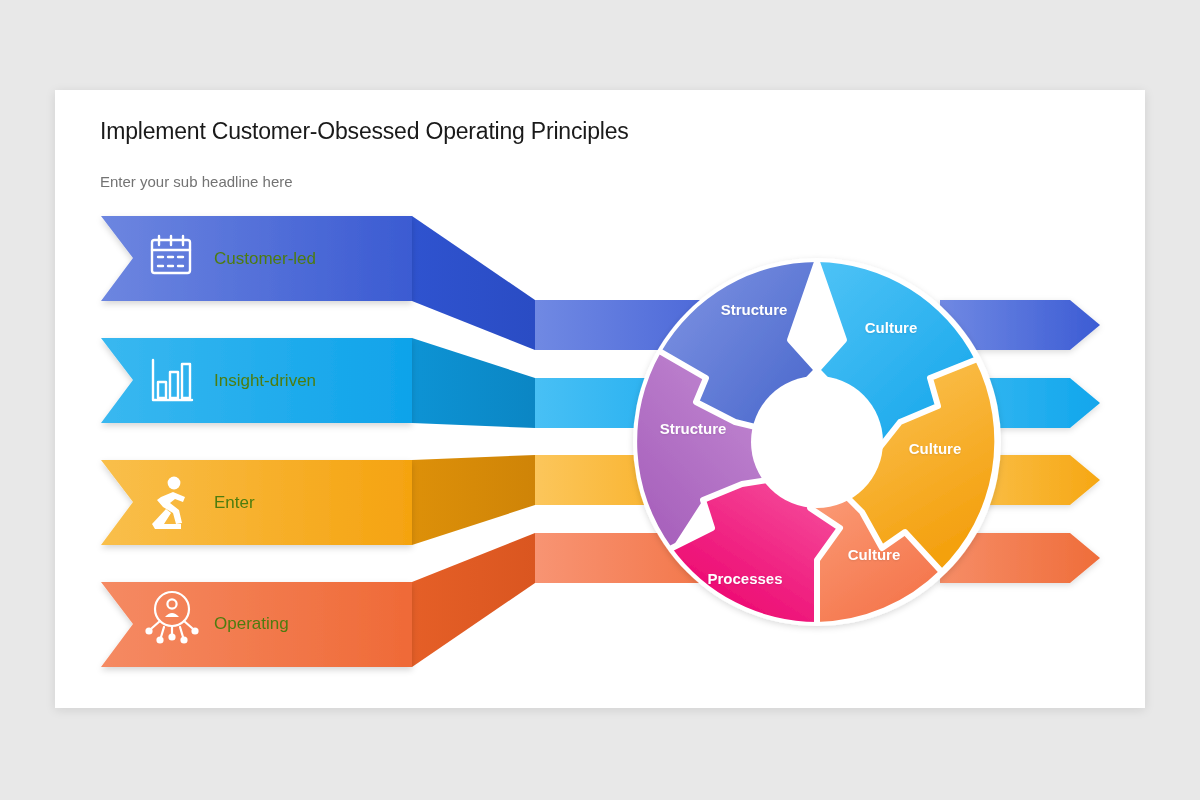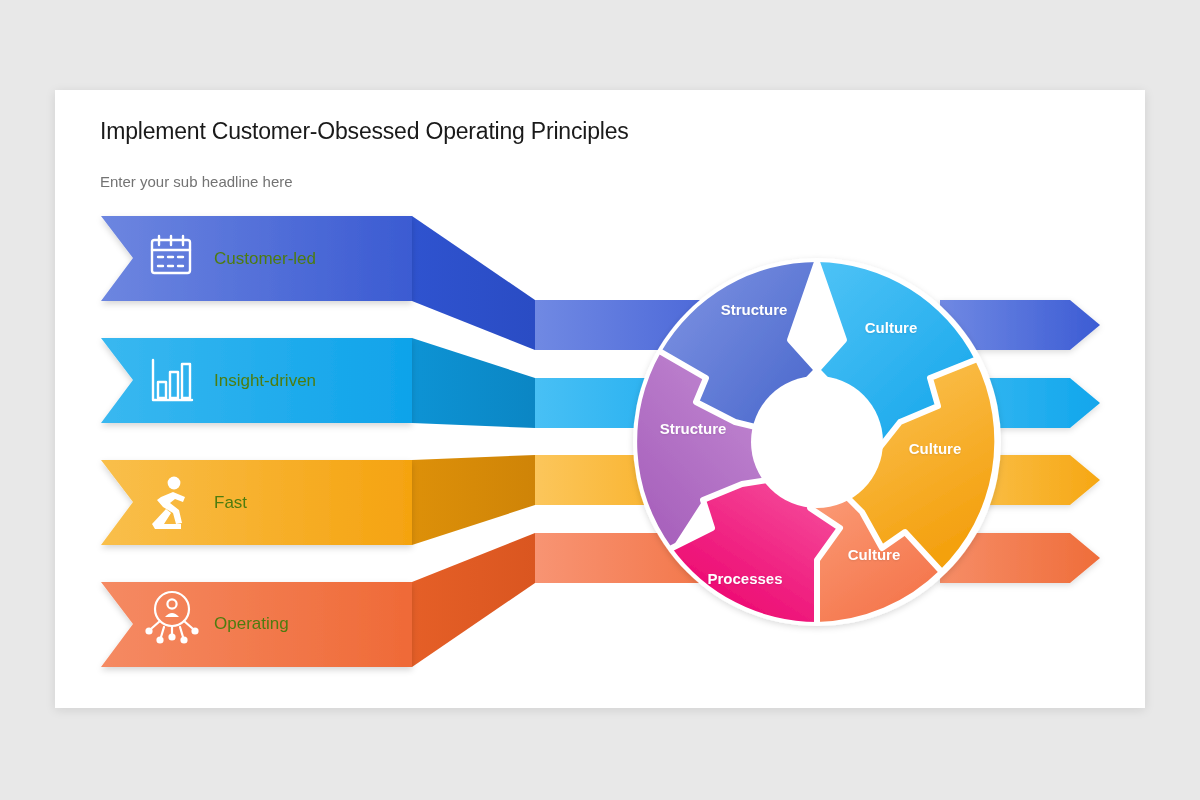--- a/index.html
+++ b/index.html
@@ -333,21 +333,21 @@
 
   <div>
     <div id="page-title">Implement Customer-Obsessed Operating Principles</div>
   </div>
   <div>
     <div id="page-subtitle">Enter your sub headline here</div>
   </div>
 
   <div class="ribbon-label" style="left:214px; top:249px;">Customer-led</div>
   <div class="ribbon-label" style="left:214px; top:371px;">Insight-driven</div>
-  <div class="ribbon-label" style="left:214px; top:493px;">Fast</div>
+  <div class="ribbon-label" style="left:214px; top:493px;">Enter</div>
   <div class="ribbon-label" style="left:214px; top:614px;">Operating</div>
 
   <div class="segment-label" style="left:754px; top:309px;text-align:right;">Structure</div>
   <div class="segment-label" style="left:891px; top:327px;">Culture</div>
   <div class="segment-label" style="left:935px; top:448px;">Culture</div>
   <div class="segment-label" style="left:874px; top:554px;">Culture</div>
   <div class="segment-label" style="left:745px; top:534px;margin-top:44px;">Processes</div>
   <div class="segment-label" style="left:693px; top:428px;">Structure</div>
 
 </div>

